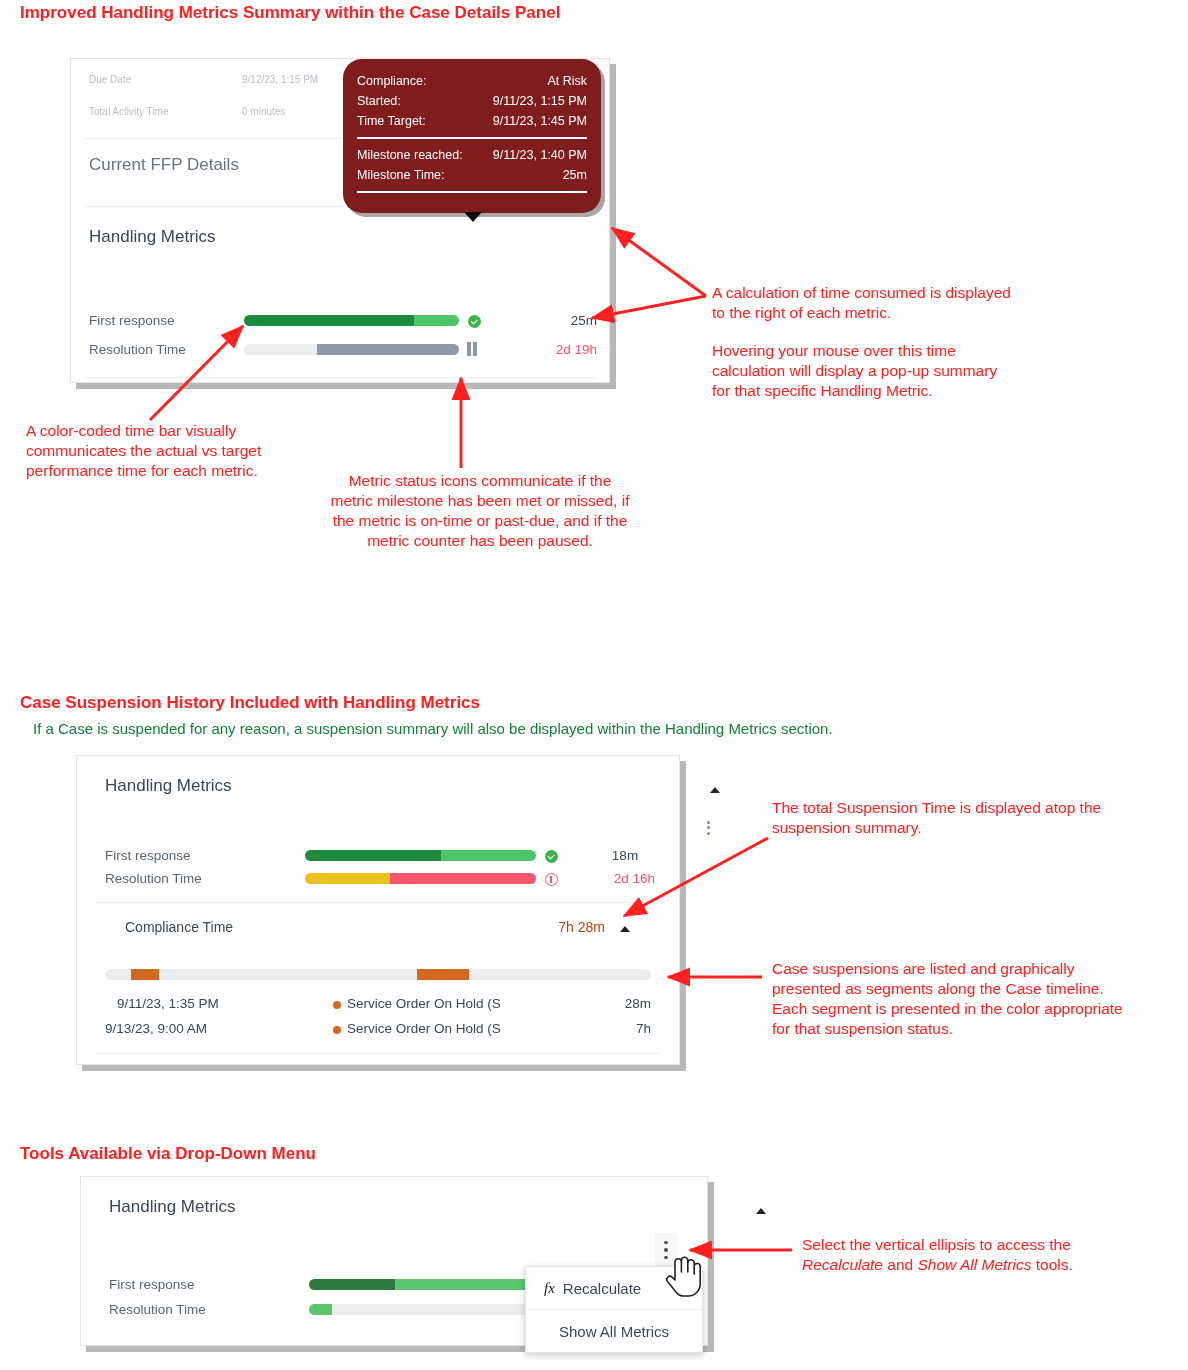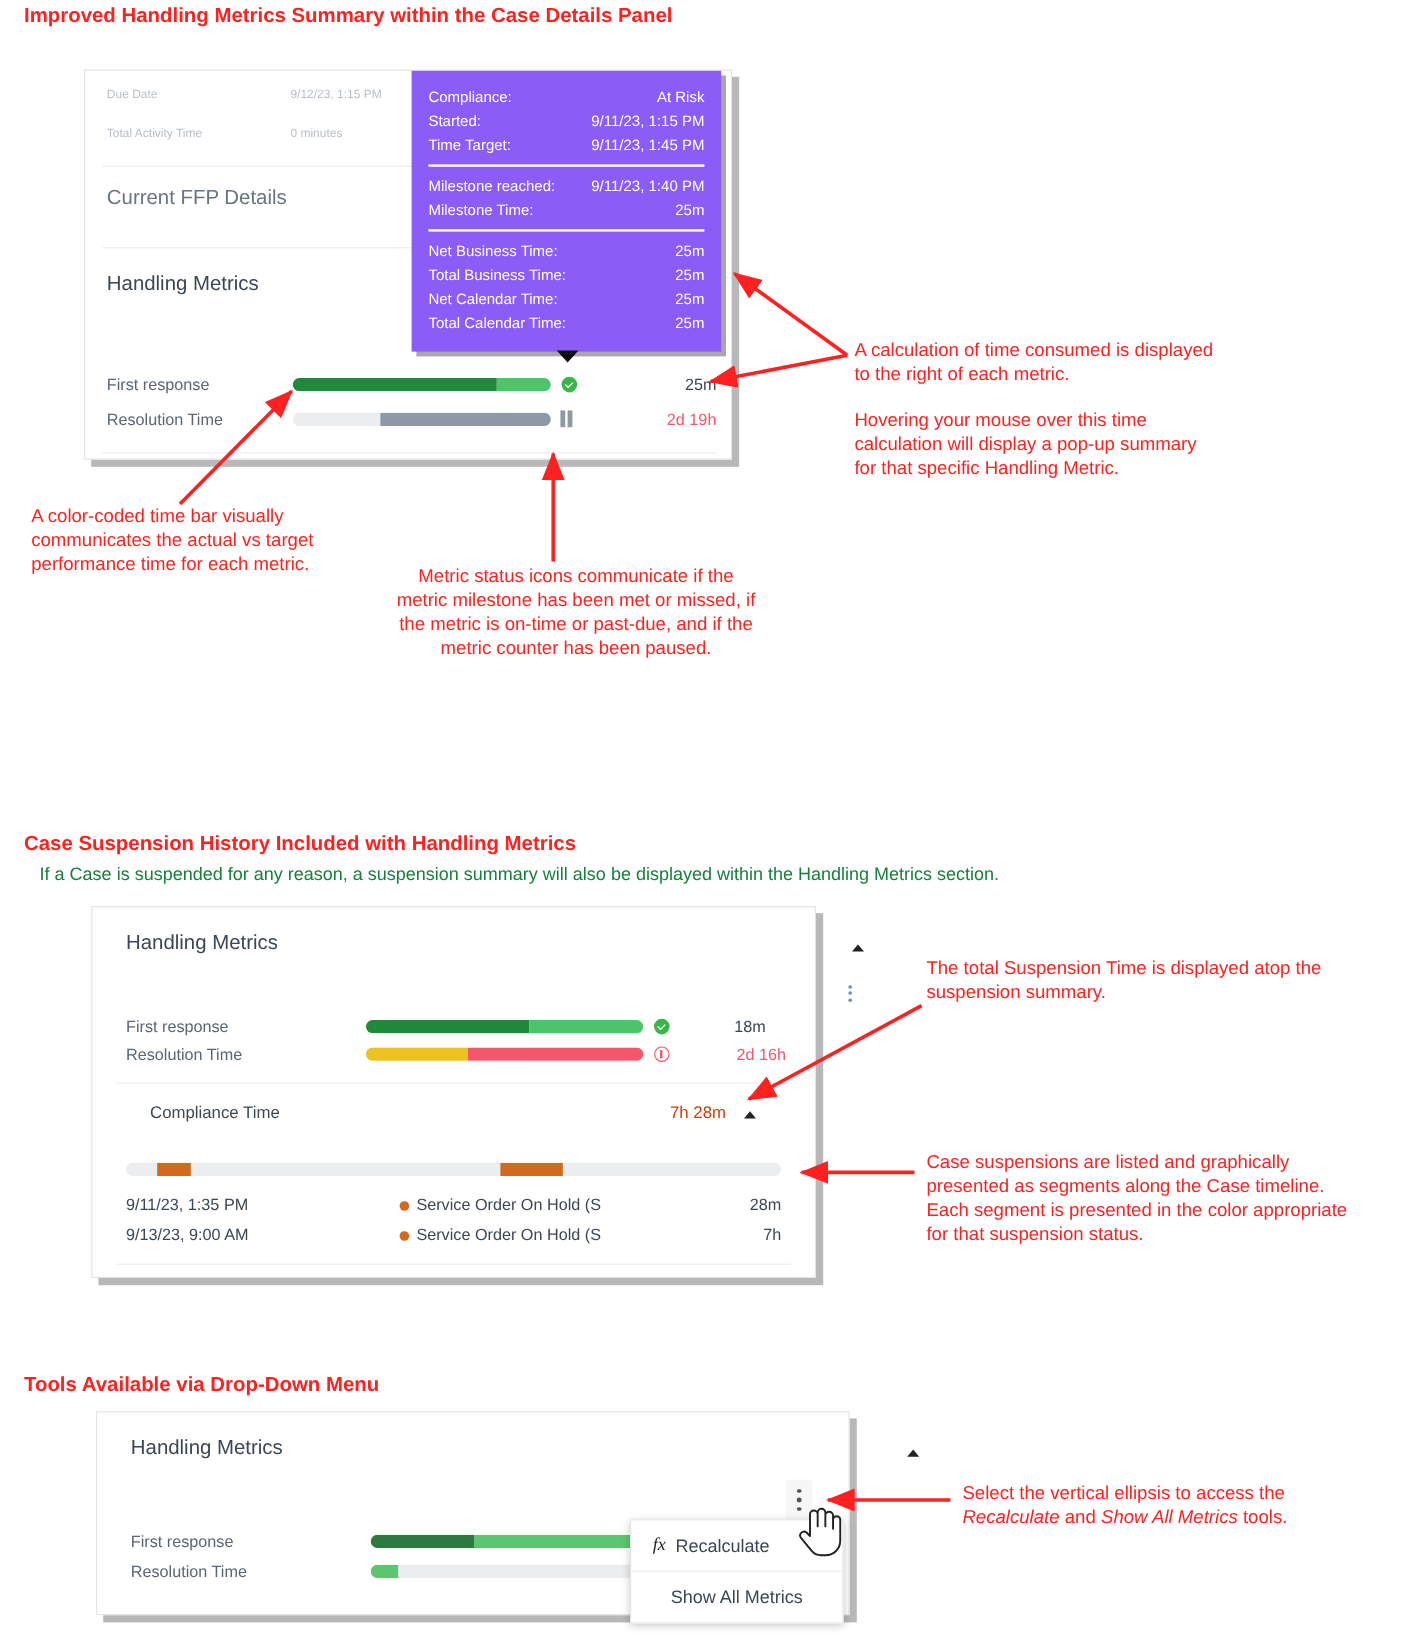--- a/index.html
+++ b/index.html
@@ -28,22 +28,22 @@
   .hm-title{color:#3b4754;font-size:17px;}
   .divider{background:#ededed;height:1px;}
 
   
   .bar{height:11px;border-radius:6px;overflow:hidden;display:flex;background:#ebedef;}
   .seg{height:100%;}
   .bar-track{height:11px;border-radius:6px;background:#ebedef;position:relative;overflow:hidden;}
   .seg-abs{position:absolute;top:0;height:100%;}
 
   
-  .tip{background:#8b5cf6;color:#fff;font-size:12.5px;line-height:20px;
-       box-shadow:4px 4px 0 0 #a8a8a8;}
+  .tip{background:#7f1d1d;color:#fff;font-size:12.5px;line-height:20px;
+       box-shadow:4px 4px 0 0 #a8a8a8;border-radius:19px;}
   .tip table{width:100%;border-collapse:collapse;}
   .tip td{padding:0;white-space:nowrap;font-size:12.5px;}
   .tip td.r{text-align:right;}
   .tip-rule{height:2px;background:#fff;margin:6px 0;}
   .tip-arrow{position:absolute;left:50%;margin-left:-8px;bottom:-9px;
       width:0;height:0;border-left:9px solid transparent;border-right:9px solid transparent;
       border-top:10px solid #0b0b0b;}
 
   
   .ico-ok{width:13px;height:13px;border-radius:50%;background:#3cb44a;display:inline-block;position:relative;}
@@ -162,40 +162,20 @@
           <td>Milestone reached:</td>
           <td class="r">9/11/23, 1:40 PM</td>
         </tr>
     <tr>
           <td>Milestone Time:</td>
           <td class="r">25m</td>
         </tr>
   </tbody>
     </table>
   <div class="tip-rule"></div>
-  <table>
-    <tbody>
-        <tr>
-          <td>Net Business Time:</td>
-          <td class="r">25m</td>
-        </tr>
-    <tr>
-          <td>Total Business Time:</td>
-          <td class="r">25m</td>
-        </tr>
-    <tr>
-          <td>Net Calendar Time:</td>
-          <td class="r">25m</td>
-        </tr>
-    <tr>
-          <td>Total Calendar Time:</td>
-          <td class="r">25m</td>
-        </tr>
-  </tbody>
-    </table>
   <span class="tip-arrow"></span>
 </div>
 
 <div class="abs ann" style="left:712px;top:283px;width:300px;">A calculation of time consumed is displayed to the right of each metric.</div>
 <div class="abs ann" style="left:712px;top:341px;width:300px;">Hovering your mouse over this time calculation will display a pop-up summary for that specific Handling Metric.</div>
 <div class="abs ann" style="left:26px;top:421px;width:270px;">A color-coded time bar visually communicates the actual vs target performance time for each metric.</div>
 <div class="abs ann ann-c" style="left:330px;top:471px;width:300px;">Metric status icons communicate if the metric milestone has been met or missed, if the metric is on-time or past-due, and if the metric counter has been paused.</div>
 
 <div class="abs ann-h" style="left:20px;top:692px;width:700px;">Case Suspension History Included with Handling Metrics</div>
 <div class="abs ann-sub" style="left:33px;top:719px;width:1000px;">If a Case is suspended for any reason, a suspension summary will also be displayed within the Handling Metrics section.</div>
@@ -237,21 +217,21 @@
       <span class="abs" style="left:420px;top:0;width:80px;text-align:right;color:#c2410c;font-size:14px;">7h 28m</span>
       <span class="abs caret-up" style="left:515px;top:7px;"></span>
     </div>
 
     <div class="abs bar-track" style="left:28px;top:213px;width:546px;">
       <div class="seg-abs" style="left:4.8%;width:5.1%;background:#d2691e;"></div>
       <div class="seg-abs" style="left:57.2%;width:9.5%;background:#d2691e;"></div>
     </div>
 
     <div class="abs" style="left:28px;top:240px;width:560px;height:20px;">
-      <span class="abs" style="left:0;top:0;color:#3b4754;font-size:13.5px;">9/11/23, 1:35 PM</span>
+      <span class="abs" style="left:12px;top:0;color:#3b4754;font-size:13.5px;">9/11/23, 1:35 PM</span>
       <span class="abs dot" style="left:228px;top:5px;"></span>
       <span class="abs" style="left:242px;top:0;color:#3b4754;font-size:13.5px;">Service Order On Hold (S</span>
       <span class="abs" style="left:490px;top:0;width:56px;text-align:right;color:#3b4754;font-size:13.5px;">28m</span>
     </div>
     <div class="abs" style="left:28px;top:265px;width:560px;height:20px;">
       <span class="abs" style="left:0;top:0;color:#3b4754;font-size:13.5px;">9/13/23, 9:00 AM</span>
       <span class="abs dot" style="left:228px;top:5px;"></span>
       <span class="abs" style="left:242px;top:0;color:#3b4754;font-size:13.5px;">Service Order On Hold (S</span>
       <span class="abs" style="left:490px;top:0;width:56px;text-align:right;color:#3b4754;font-size:13.5px;">7h</span>
     </div>

